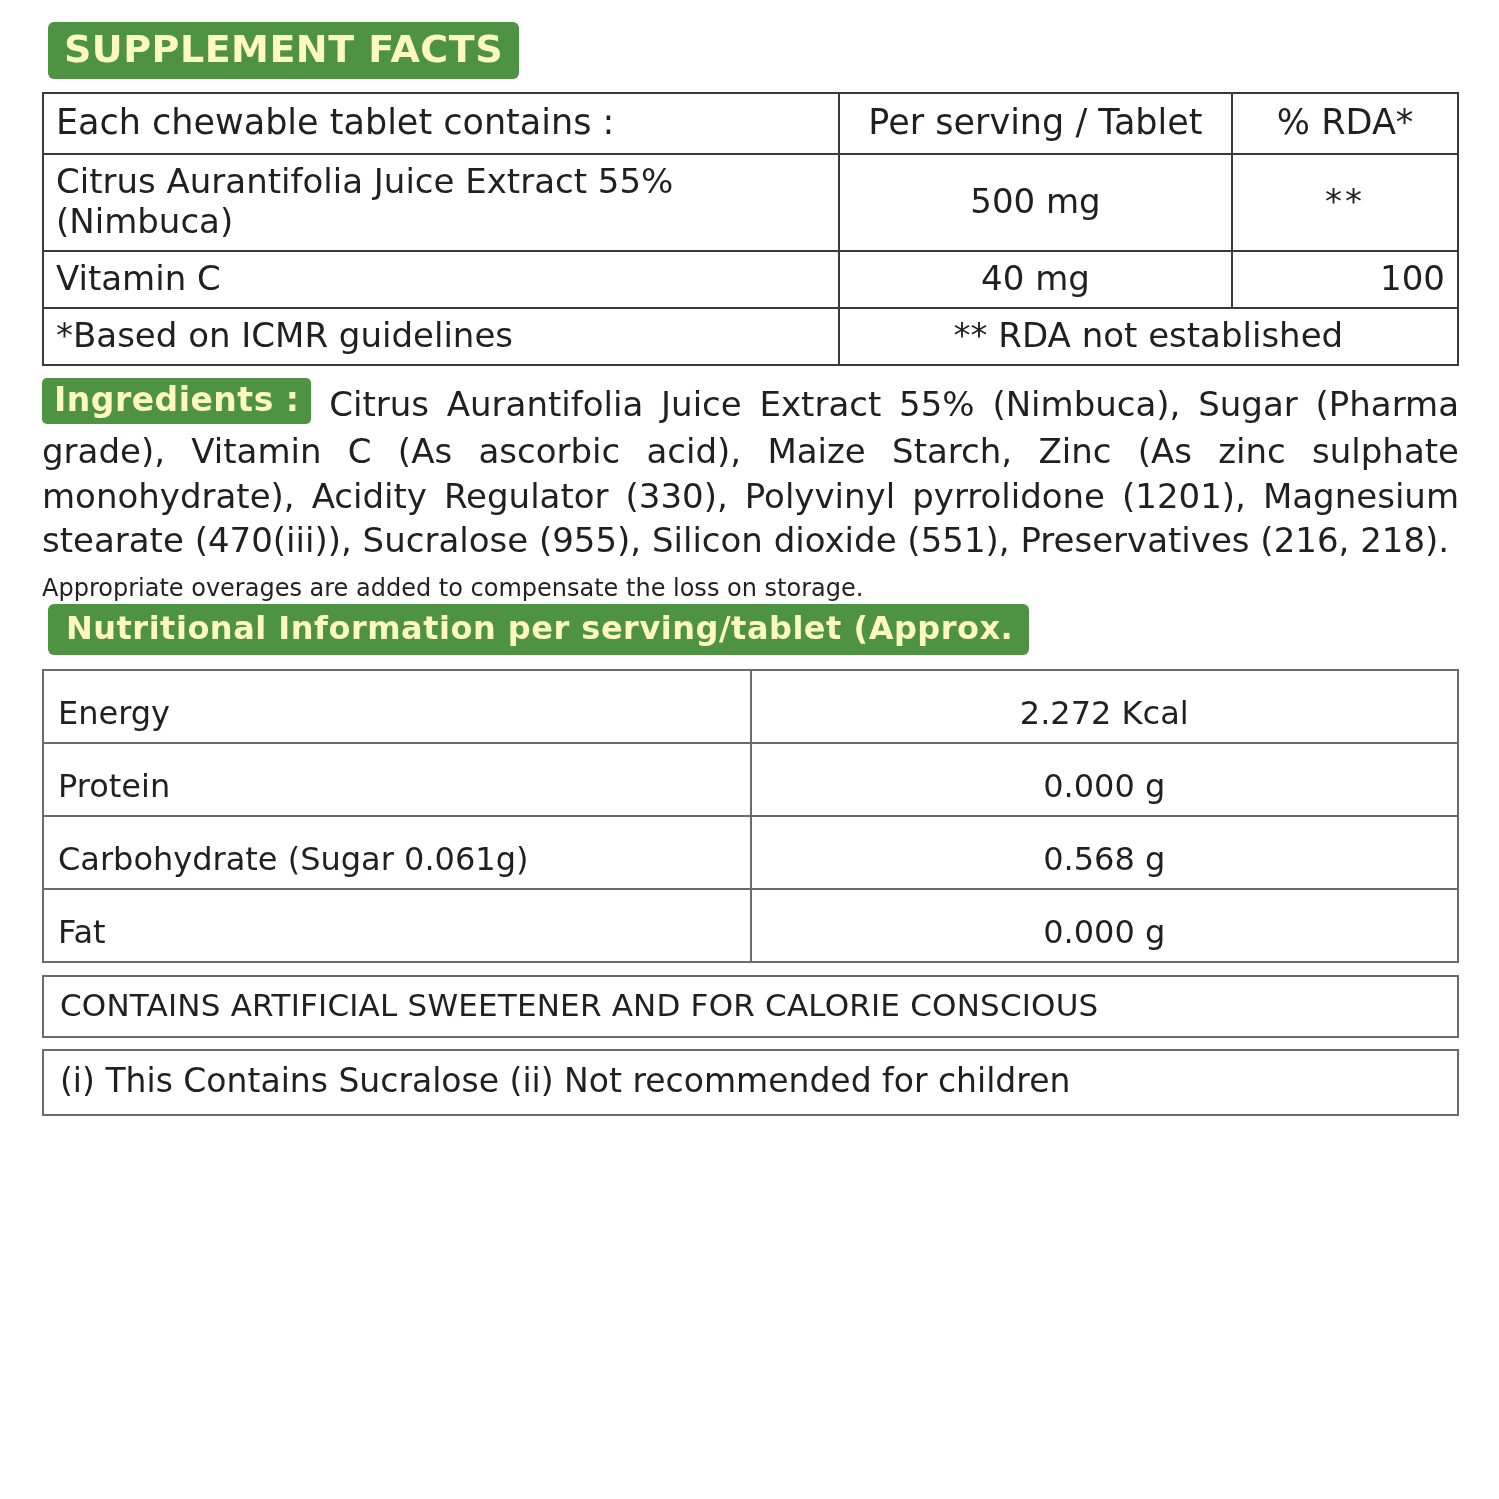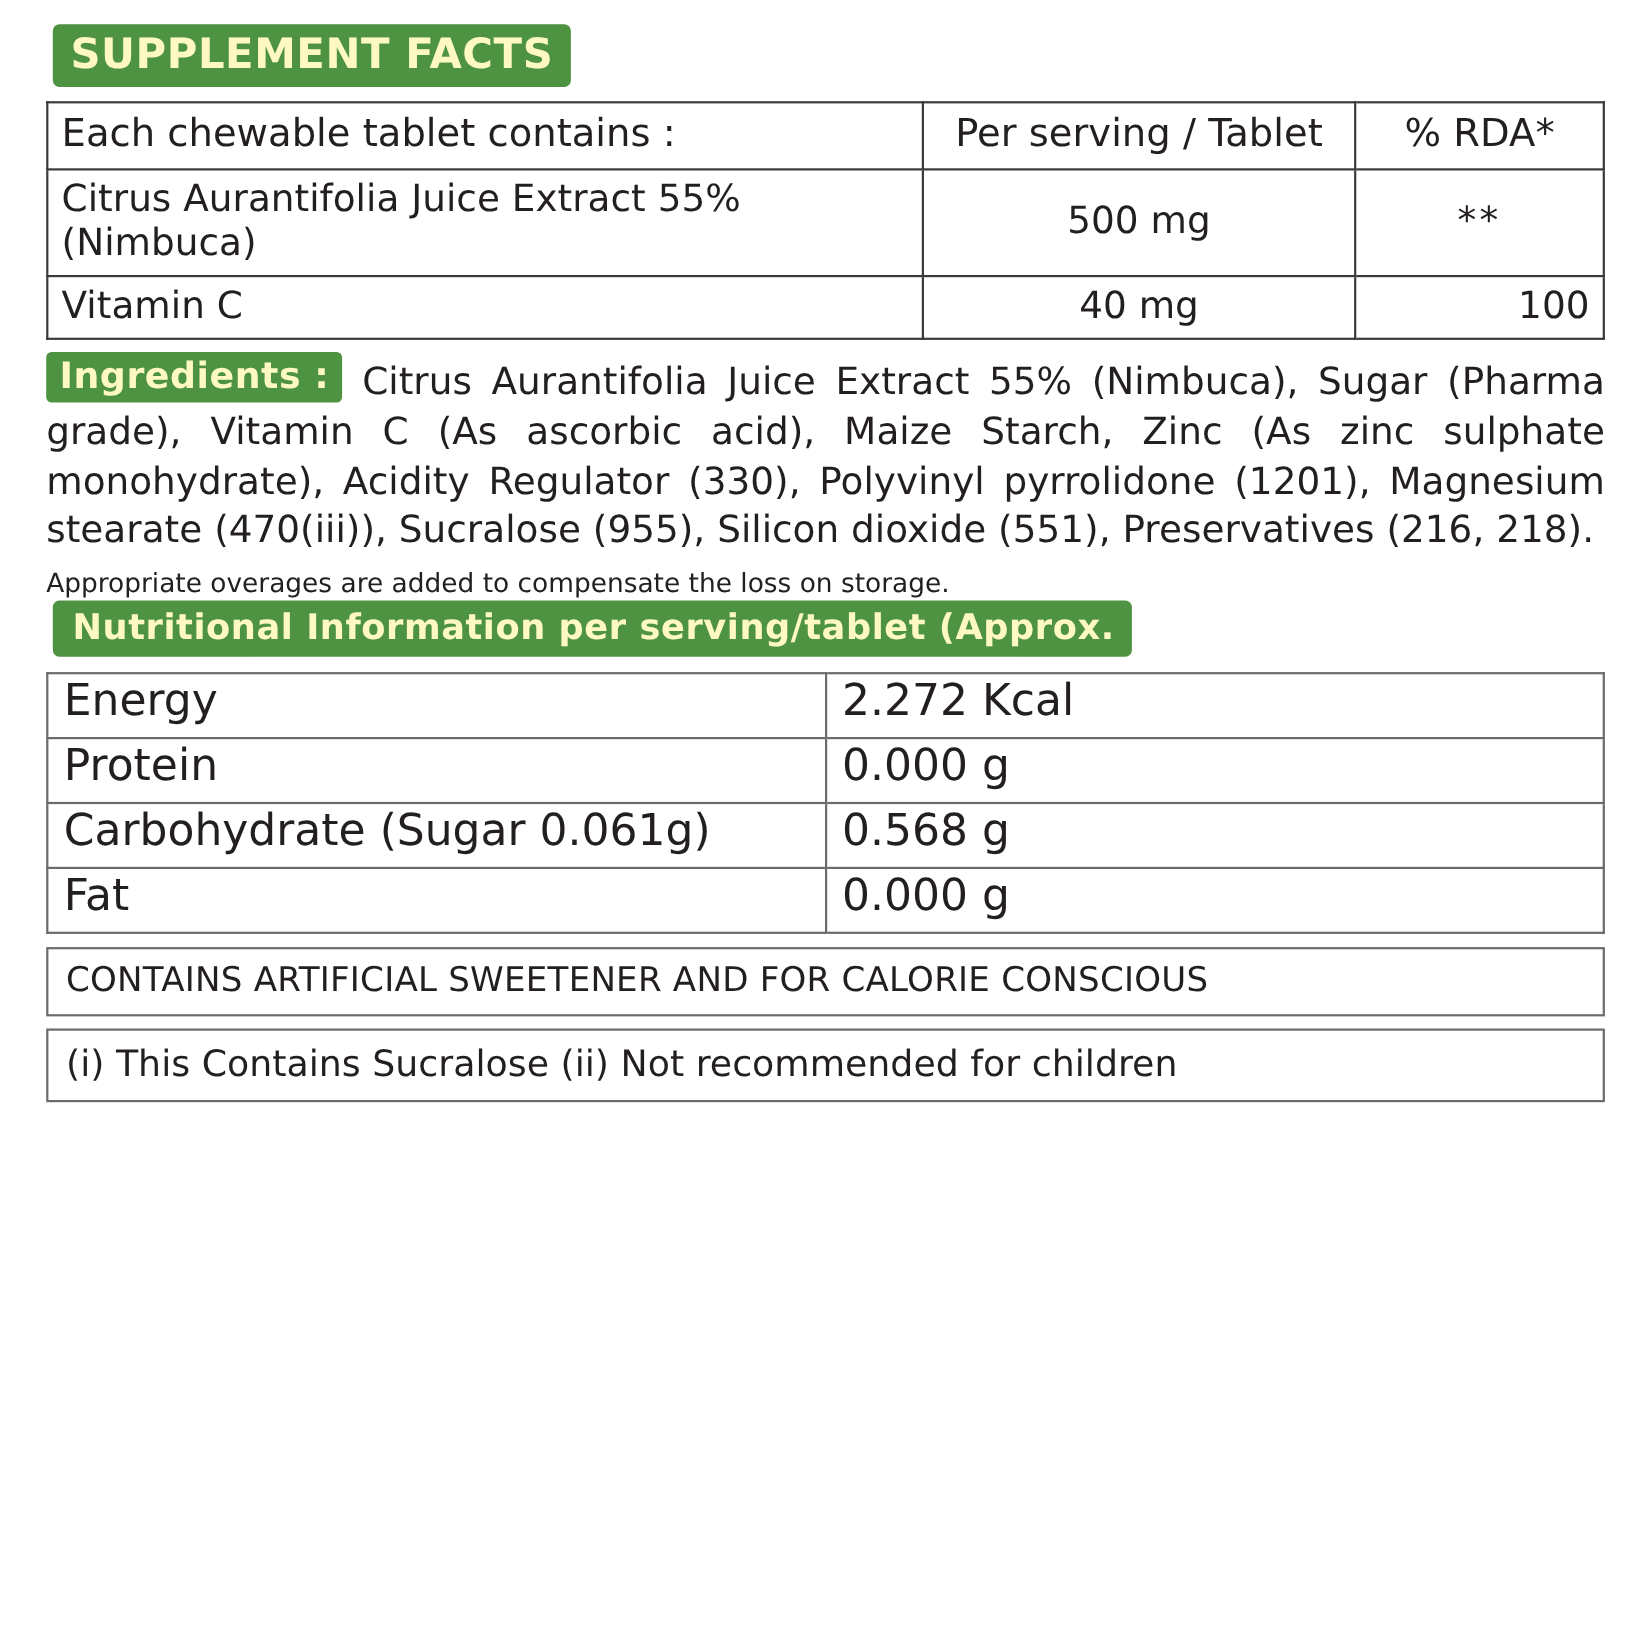--- a/index.html
+++ b/index.html
@@ -98,24 +98,24 @@
   
   .nutri-chip-row { margin-top: 0; }
   table.nutri {
     width: 100%;
     border-collapse: collapse;
     margin-top: 14px;
     table-layout: fixed;
   }
   table.nutri td {
     border: 2px solid #6b6b6b;
-    font-size: 40px;
-    padding: 1px 14px 10px 14px;
-  }
-  table.nutri td.val { text-align: left; }
+    font-size: 32px;
+    padding: 23px 14px 10px 14px;
+  }
+  table.nutri td.val { text-align: center; }
 
   .note-box {
     border: 2px solid #6b6b6b;
     font-size: 31px;
     padding: 10px 14px 13px 16px;
     margin-top: 12px;
     letter-spacing: 0.2px;
   }
   .note-box2 {
     border: 2px solid #6b6b6b;
@@ -150,20 +150,24 @@
       <td class="col-rda rda-center sf-stars">**</td>
     </tr>
 
     <tr>
       <td class="col-name">Vitamin C</td>
       <td class="col-serv">40 mg</td>
       <td class="col-rda">100</td>
     </tr>
 
 
+    <tr class="footnote">
+      <td>*Based on ICMR guidelines</td>
+      <td class="right" colspan="2">** RDA not established</td>
+    </tr>
   </tbody>
     </table>
 
   <div class="ingredients">
     <span class="chip chip-ing">Ingredients :</span>
     <span class="body">Citrus Aurantifolia Juice Extract 55% (Nimbuca), Sugar (Pharma grade), Vitamin C (As ascorbic acid), Maize Starch, Zinc (As zinc sulphate monohydrate), Acidity Regulator (330), Polyvinyl pyrrolidone (1201), Magnesium stearate (470(iii)), Sucralose (955), Silicon dioxide (551), Preservatives (216, 218).</span>
   </div>
 
   <div class="overages">Appropriate overages are added to compensate the loss on storage.</div>
 

